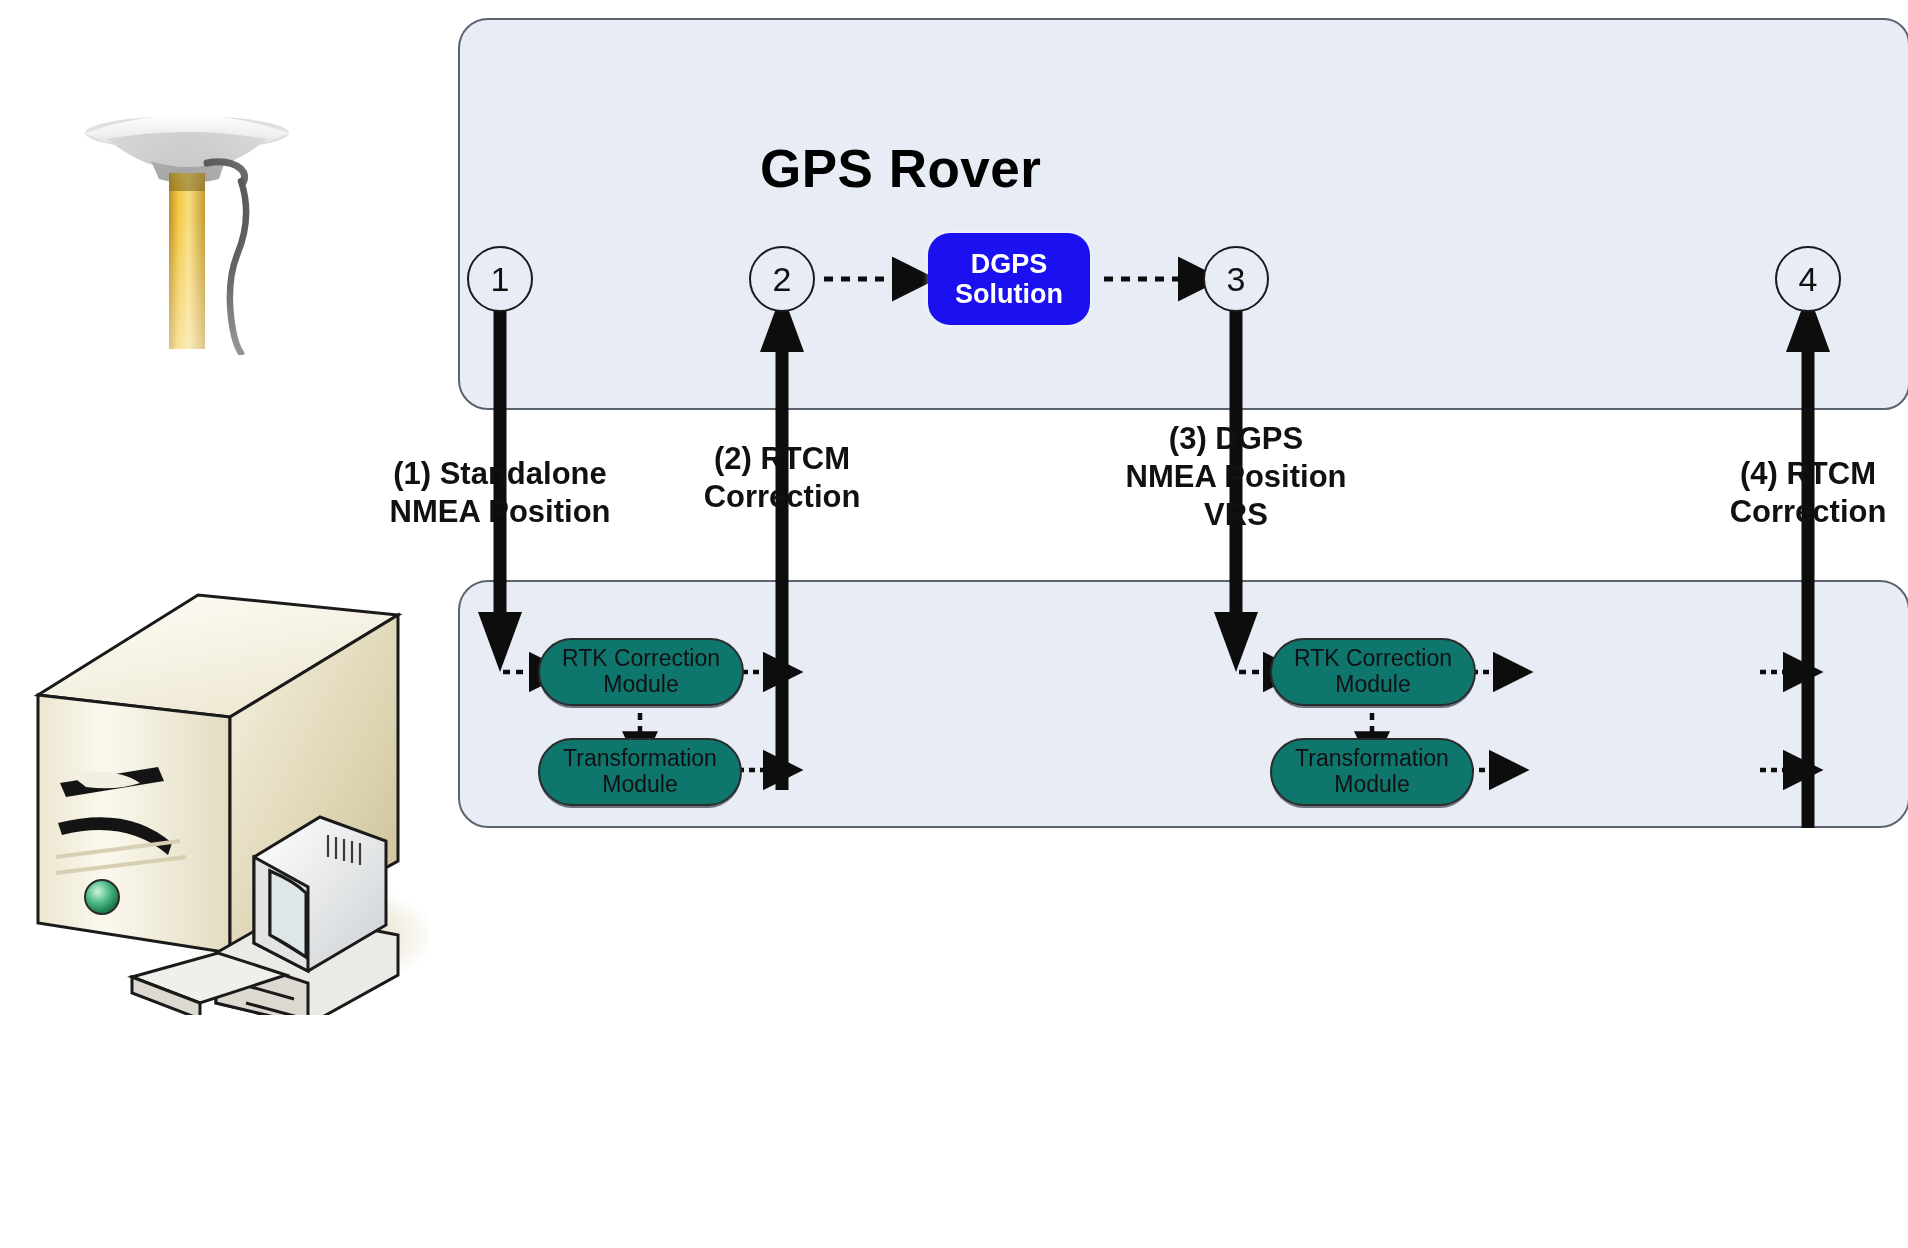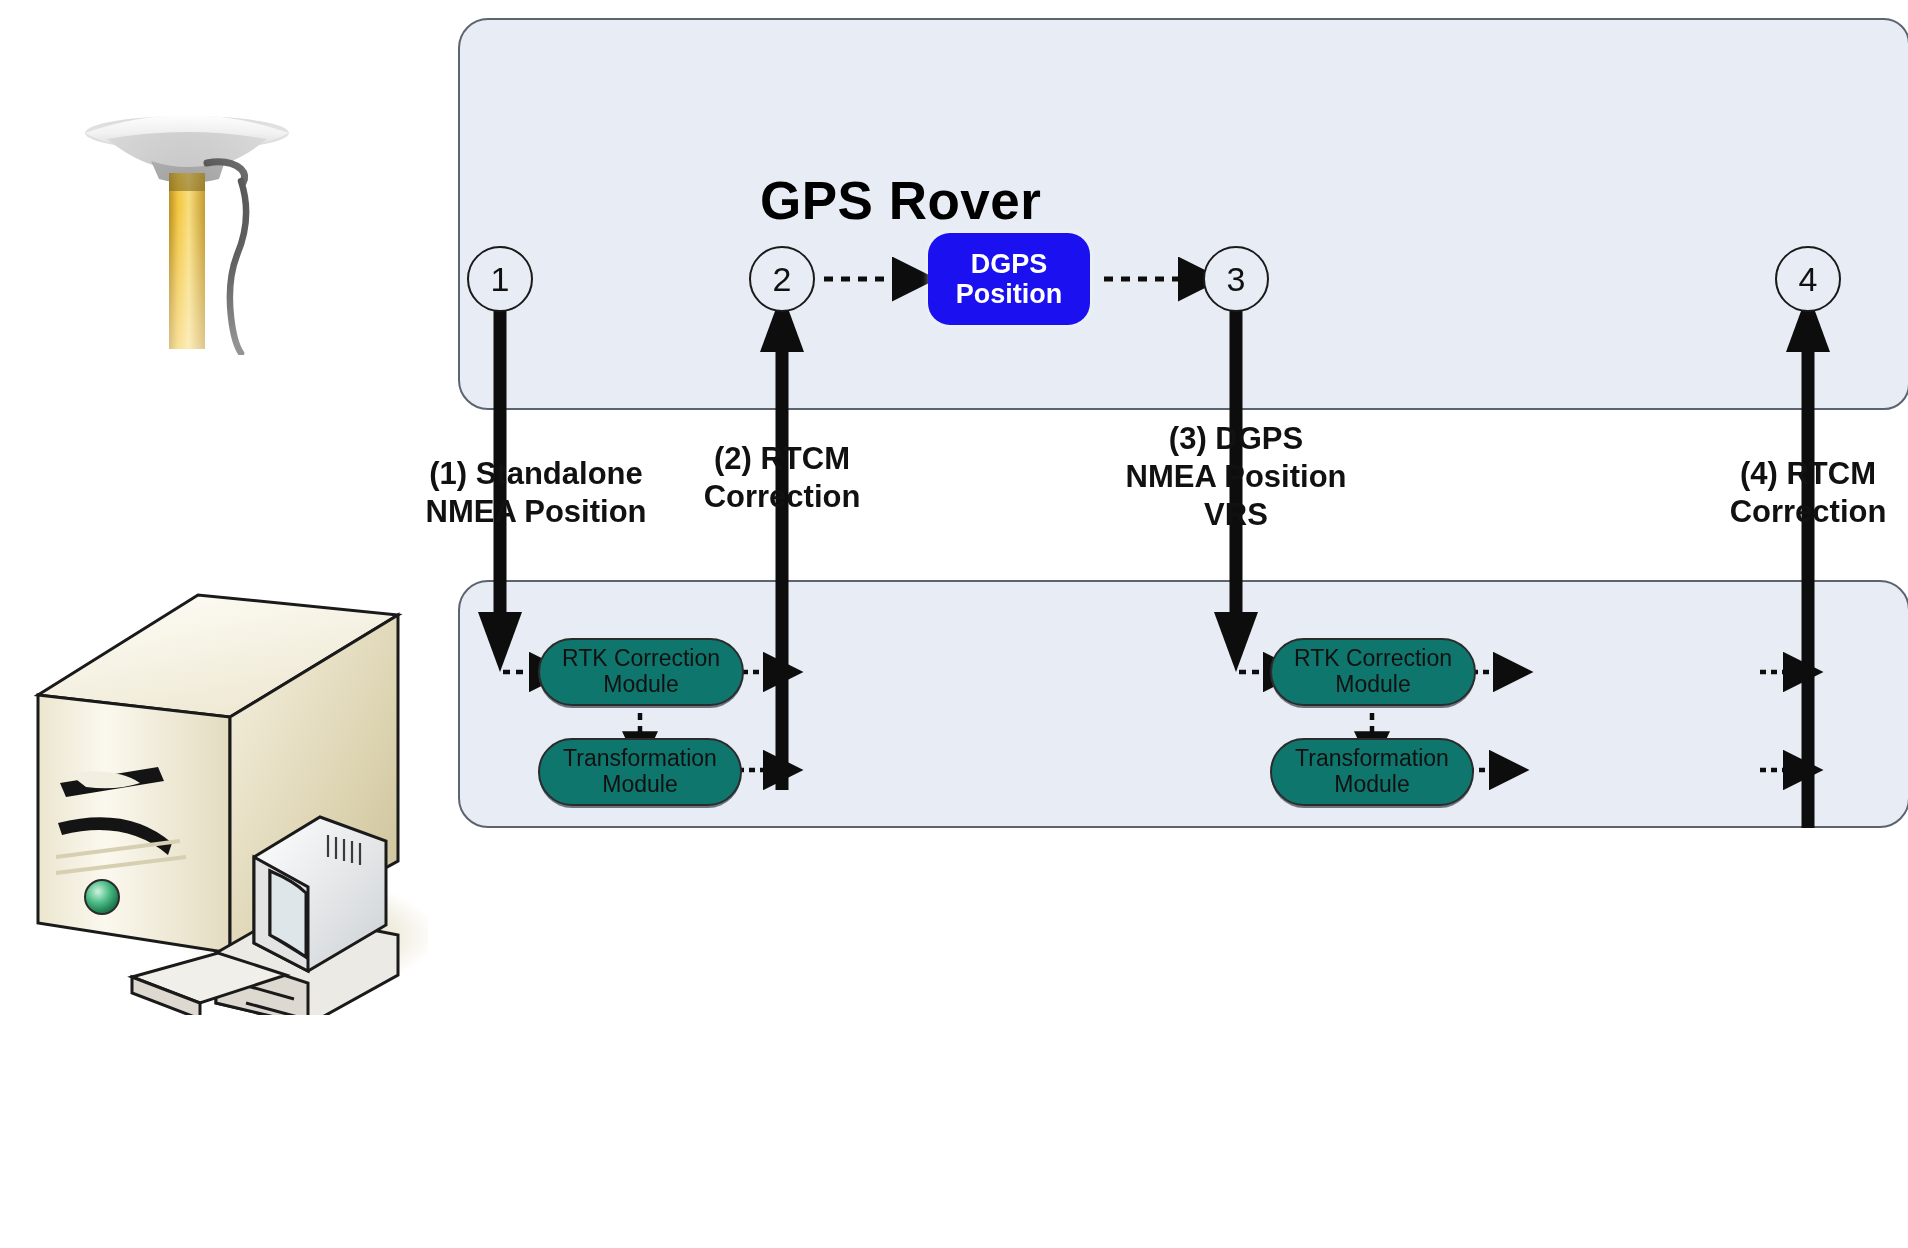--- a/index.html
+++ b/index.html
@@ -41,21 +41,20 @@
     width: 1452px; height: 248px;
     border-radius: 30px;
   }
 
   .panel-title {
     position: absolute;
     font-weight: bold;
     color: #000;
     white-space: nowrap;
     letter-spacing: 0.5px;
-    margin-top: 32px;
   }
   #rover-title {
     left: 760px; top: 138px;
     font-size: 53px;
   }
   #server-title {
     left: 850px; top: 692px;
     font-size: 53px;
   }
 
@@ -351,24 +350,24 @@
     </g>
   </svg>
 
   <div class="node-circle" style="left:467px;  top:246px;">1</div>
   <div class="node-circle" style="left:749px;  top:246px;">2</div>
   <div class="node-circle" style="left:1203px; top:246px;">3</div>
   <div class="node-circle" style="left:1775px; top:246px;">4</div>
 
   <div id="dgps-box">
     <span>DGPS</span>
-    <span>Position</span>
-  </div>
-
-  <div class="flow-label" style="left:500px; top:455px; transform:translateX(-50%);margin-left:36px;">
+    <span>Solution</span>
+  </div>
+
+  <div class="flow-label" style="left:500px; top:455px; transform:translateX(-50%);">
     <div>(1) Standalone</div>
     <div>NMEA Position</div>
   </div>
 
   <div class="flow-label" style="left:782px; top:440px; transform:translateX(-50%);">
     <div>(2) RTCM</div>
     <div>Correction</div>
   </div>
 
   <div class="flow-label" style="left:1236px; top:420px; transform:translateX(-50%);">

